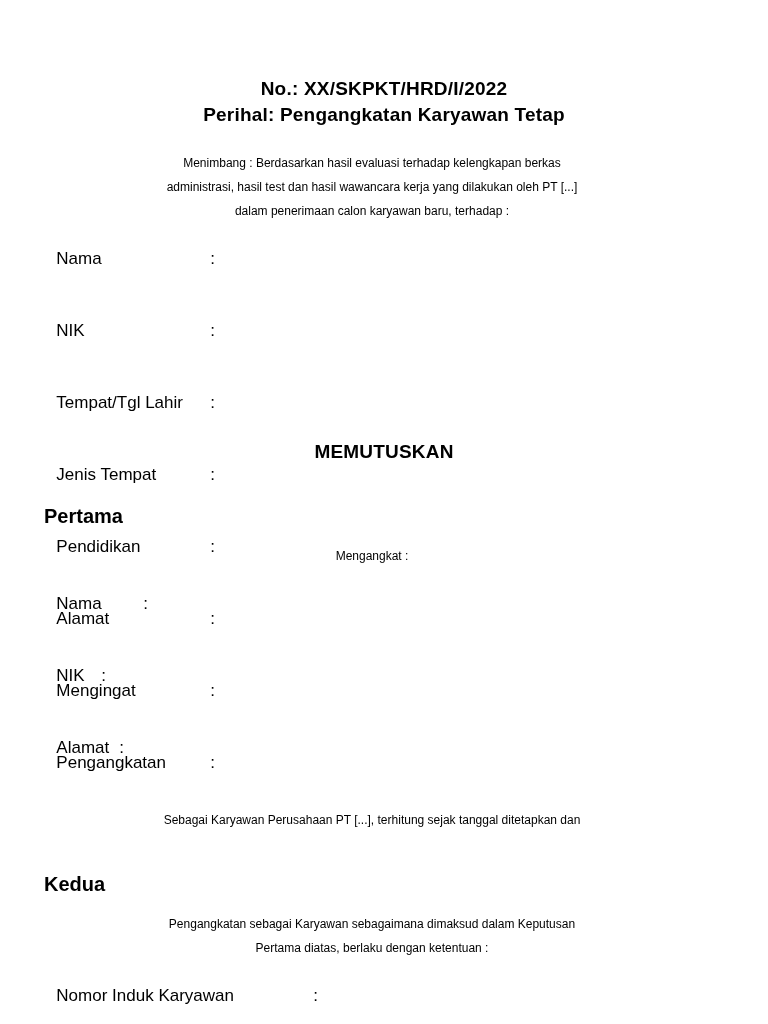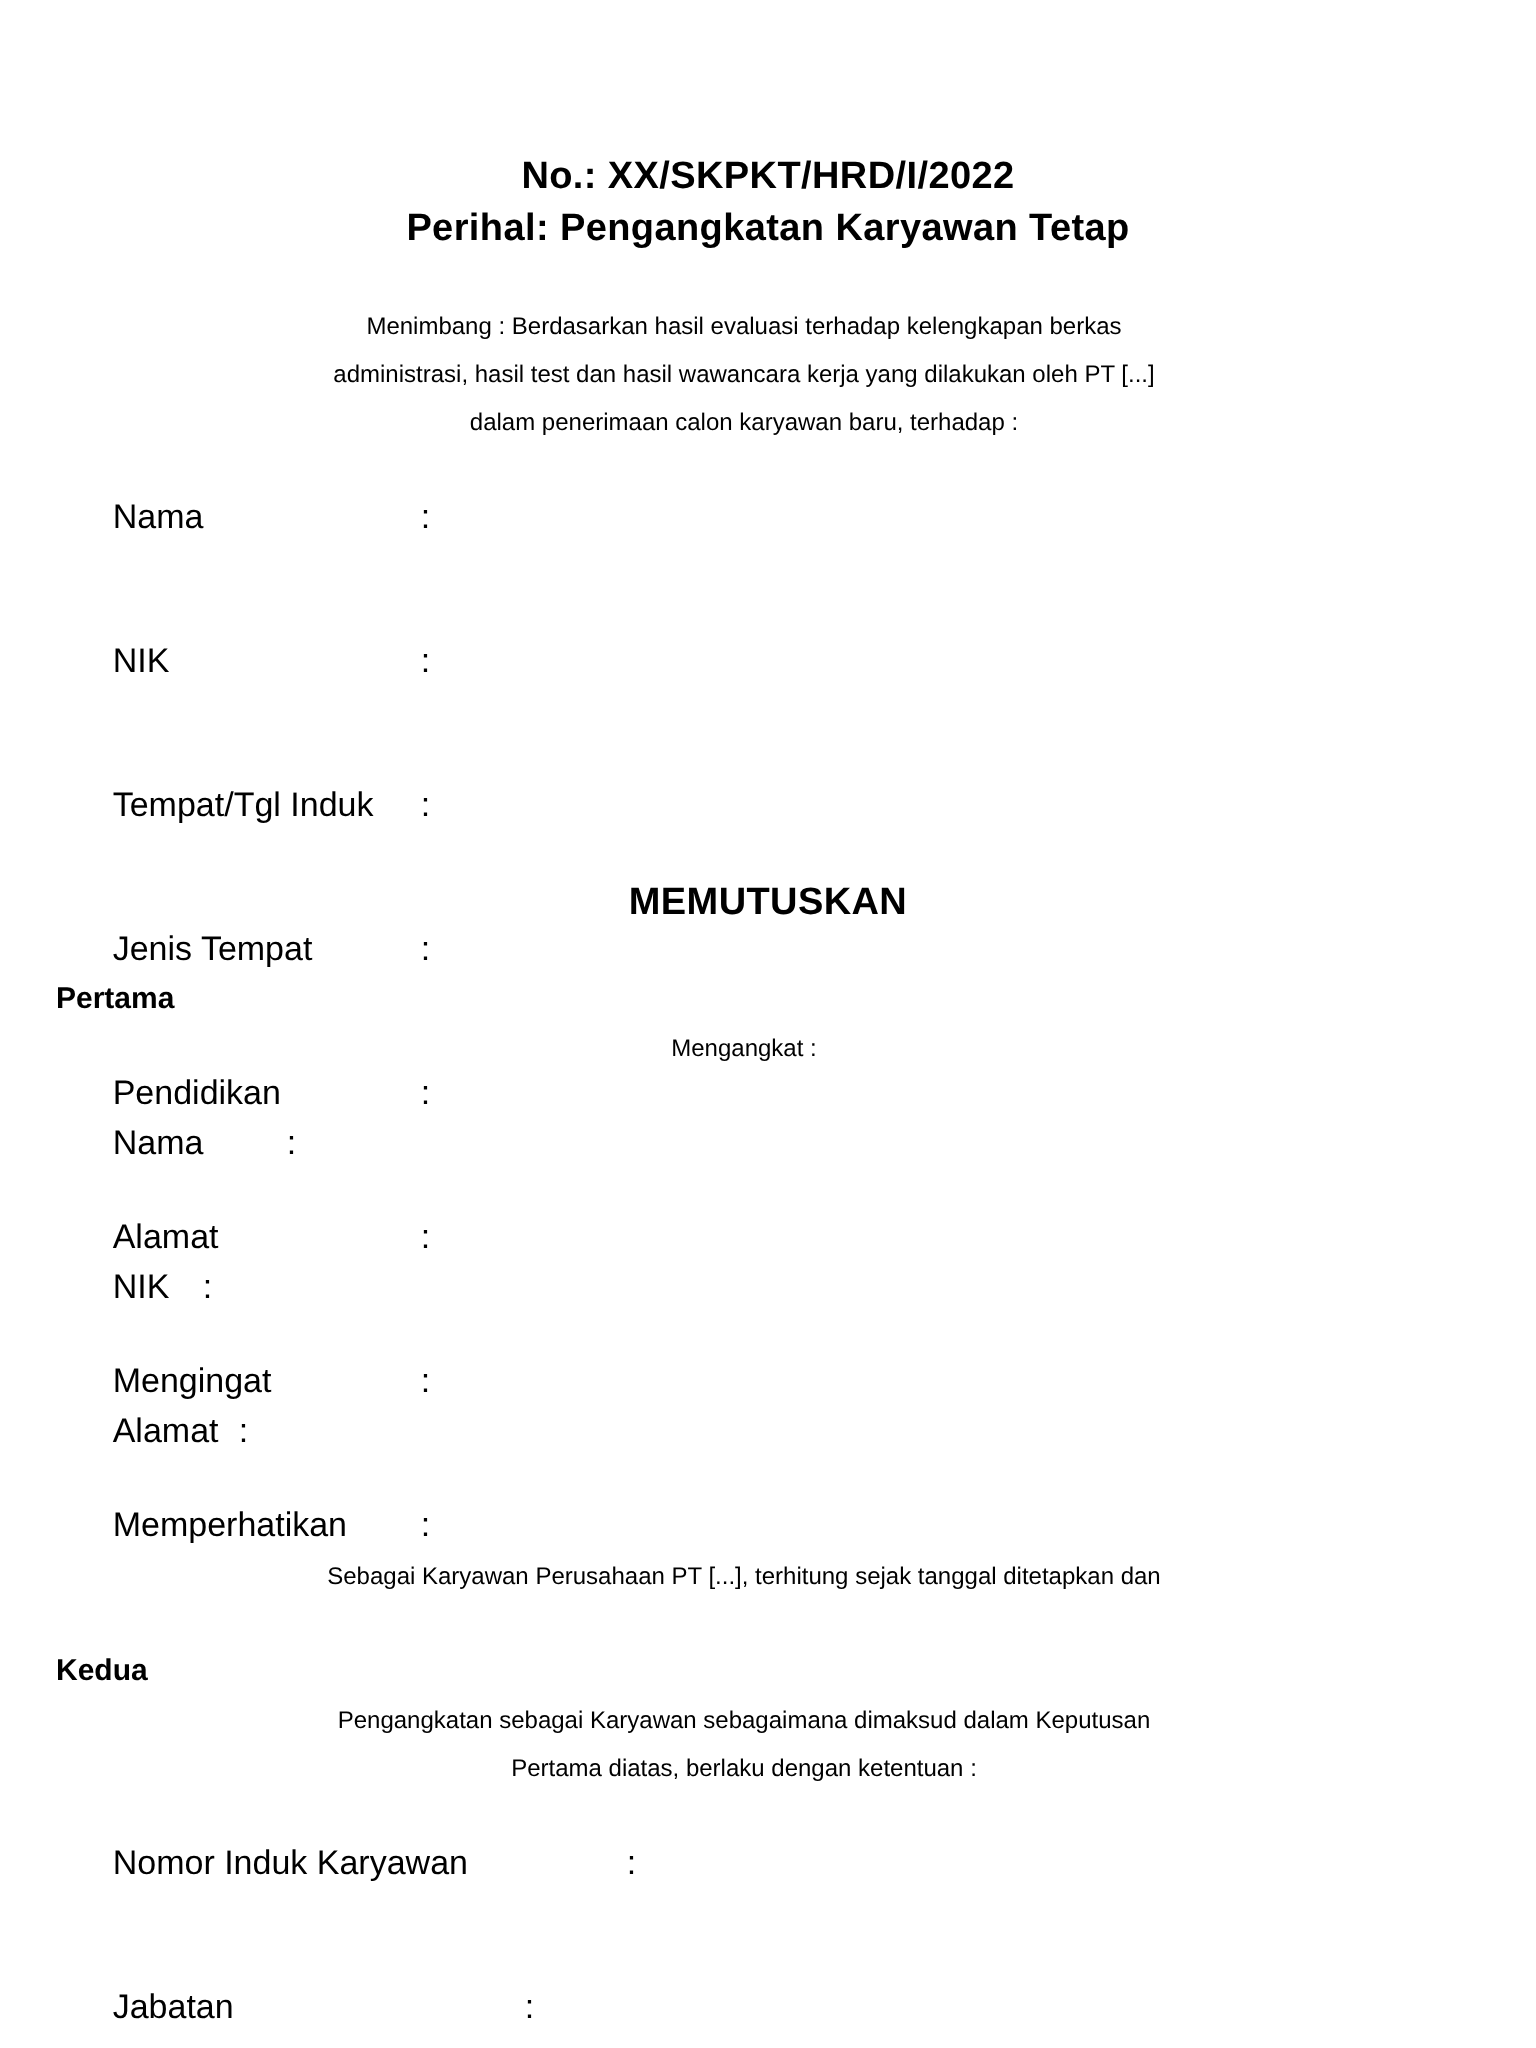--- a/index.html
+++ b/index.html
@@ -97,24 +97,24 @@
   }
 
   .decision-block {
     position: absolute;
     left: 28px;
     right: 52px;
     top: 488px;
   }
 
   .bold-head {
-    font-size: 15px;
+    font-size: 20px;
     line-height: 24px;
     font-weight: bold;
-    margin: 0;
+    margin: 16px;
   }
 
   .spacer-line { height: 24px; }
 </style>
 </head>
 <body>
 
 <div class="page">
 
 
@@ -129,36 +129,36 @@
     <div class="para">administrasi, hasil test dan hasil wawancara kerja yang dilakukan oleh PT [...]</div>
     <div class="para">dalam penerimaan calon karyawan baru, terhadap :</div>
 
     <div class="field-row col-154">
       <span class="field-label">Nama</span><span class="field-colon">:</span>
     </div>
     <div class="field-row col-154">
       <span class="field-label">NIK</span><span class="field-colon">:</span>
     </div>
     <div class="field-row col-154">
-      <span class="field-label">Tempat/Tgl Induk</span><span class="field-colon">:</span>
+      <span class="field-label">Tempat/Tgl Lahir</span><span class="field-colon">:</span>
     </div>
     <div class="field-row col-154">
       <span class="field-label">Jenis Tempat</span><span class="field-colon">:</span>
     </div>
     <div class="field-row col-154">
       <span class="field-label">Pendidikan</span><span class="field-colon">:</span>
     </div>
     <div class="field-row col-154">
       <span class="field-label">Alamat</span><span class="field-colon">:</span>
     </div>
     <div class="field-row col-154">
       <span class="field-label">Mengingat</span><span class="field-colon">:</span>
     </div>
     <div class="field-row col-154">
-      <span class="field-label">Memperhatikan</span><span class="field-colon">:</span>
+      <span class="field-label">Pengangkatan</span><span class="field-colon">:</span>
     </div>
   </div>
 
   <div class="memutuskan section-heading">MEMUTUSKAN</div>
 
   <div class="decision-block">
 
     <div class="bold-head">Pertama</div>
 
     <div class="para">Mengangkat :</div>

